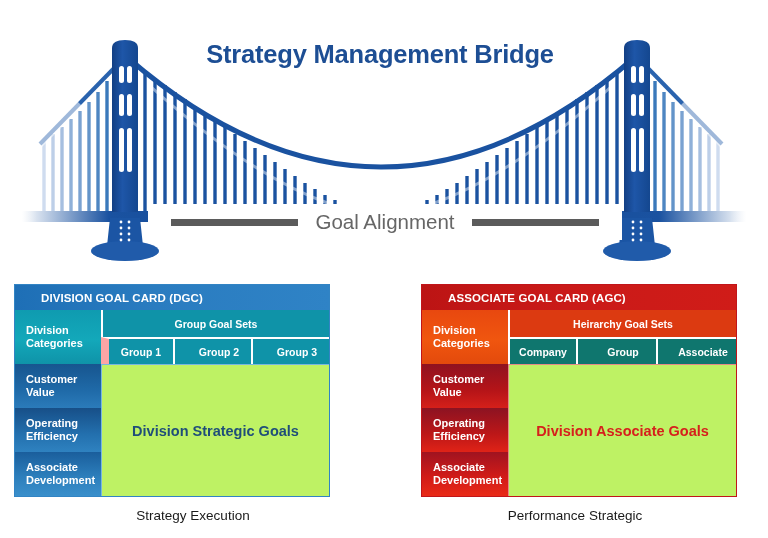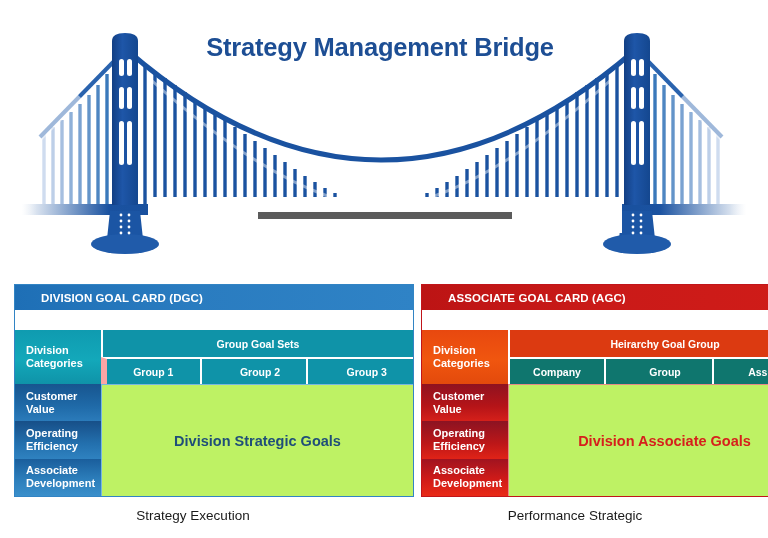--- a/index.html
+++ b/index.html
@@ -13,21 +13,21 @@
     height: 538px;
     position: relative;
     overflow: hidden;
     font-family: "Liberation Sans", sans-serif;
     -webkit-font-smoothing: antialiased;
   }
 
   
   #bridge-area {
     position: absolute;
-    left: 0; top: 1px;
+    left: 0; top: 8px;
     width: 768px; height: 272px;
   }
   #bridge-svg {
     position: absolute;
     left: 0; top: 0;
     width: 768px; height: 272px;
     display: block;
   }
   #bridge-title {
     position: absolute;
@@ -74,27 +74,26 @@
   #cards-row {
     position: absolute;
     left: 0;
     top: 284px;
     width: 768px;
     height: 216px;
   }
   .goal-card {
     position: absolute;
     top: 0;
-    width: 400px;
+    width: 316px;
     height: 213px;
     box-sizing: border-box;
     display: flex;
     flex-direction: column;
     overflow: hidden;
-    gap: 20px;
   }
   #card-dgc { left: 14px;  border: 1px solid #3284c4; background:#fff; }
   #card-agc { left: 396px; border: 1px solid #c1151a; background:#fff;margin-left:25px; }
 
   .card-title {
     height: 25px;
     flex: 0 0 25px;
     display: flex;
     align-items: center;
     color: #ffffff;
@@ -168,21 +167,21 @@
     box-sizing: border-box;
   }
   #card-dgc .gs-title { background: #0f93a8; border-left: 2px solid #ffffff; }
   #card-agc .gs-title { background: #dc3a11; border-left: 2px solid #ffffff; }
 
   .gs-subrow {
     flex: 0 0 27px;
     display: flex;
     box-sizing: border-box;
   }
-  #card-dgc .gs-subrow { background: #0f93a8; border-top: 2px solid #ffffff; border-left: 6px solid #fca5a5; }
+  #card-dgc .gs-subrow { background: #0f93a8; border-top: 2px solid #ffffff; border-left: 8px solid #fca5a5; }
   #card-agc .gs-subrow { background: #0f766e; border-top: 2px solid #ffffff; border-left: 2px solid #ffffff; }
 
   .gs-sub {
     flex: 1 1 0;
     display: flex;
     align-items: center;
     justify-content: center;
     color: #ffffff;
     font-size: 10.5px;
     font-weight: bold;
@@ -383,20 +382,21 @@
     <rect x="0" y="0" width="96" height="272" fill="url(#fadeLeft)"></rect>
     <rect x="666" y="0" width="102" height="272" fill="url(#fadeRight)"></rect>
 
     <rect x="148" y="196" width="474" height="36" fill="#ffffff"></rect>
   </svg>
 
   <div id="bridge-title">Strategy Management Bridge</div>
 
   <div id="goal-align-band">
     <div id="ga-bar-left" class="ga-bar"></div>
+    <div id="goal-align-label">Goal Alignment</div>
     <div id="ga-bar-right" class="ga-bar"></div>
   </div>
 </div>
 
 <div id="cards-row">
 
   <div id="card-dgc" class="goal-card">
     <div class="card-title">DIVISION GOAL CARD (DGC)</div>
 
     <div class="card-body">
@@ -427,21 +427,21 @@
     <div class="card-body">
 
       <div class="cat-col">
         <div class="cat-cell hdr cat-hdr">Division Categories</div>
         <div class="cat-cell cat-1">Customer Value</div>
         <div class="cat-cell cat-2">Operating Efficiency</div>
         <div class="cat-cell cat-3">Associate Development</div>
       </div>
 
       <div class="goals-col">
-        <div class="gs-title">Heirarchy Goal Group</div>
+        <div class="gs-title">Heirarchy Goal Sets</div>
         <div class="gs-subrow">
           <div class="gs-sub">Company</div>
           <div class="gs-sub">Group</div>
           <div class="gs-sub">Associate</div>
         </div>
         <div class="gs-main">Division Associate Goals</div>
       </div>
 
     </div>
   </div>

